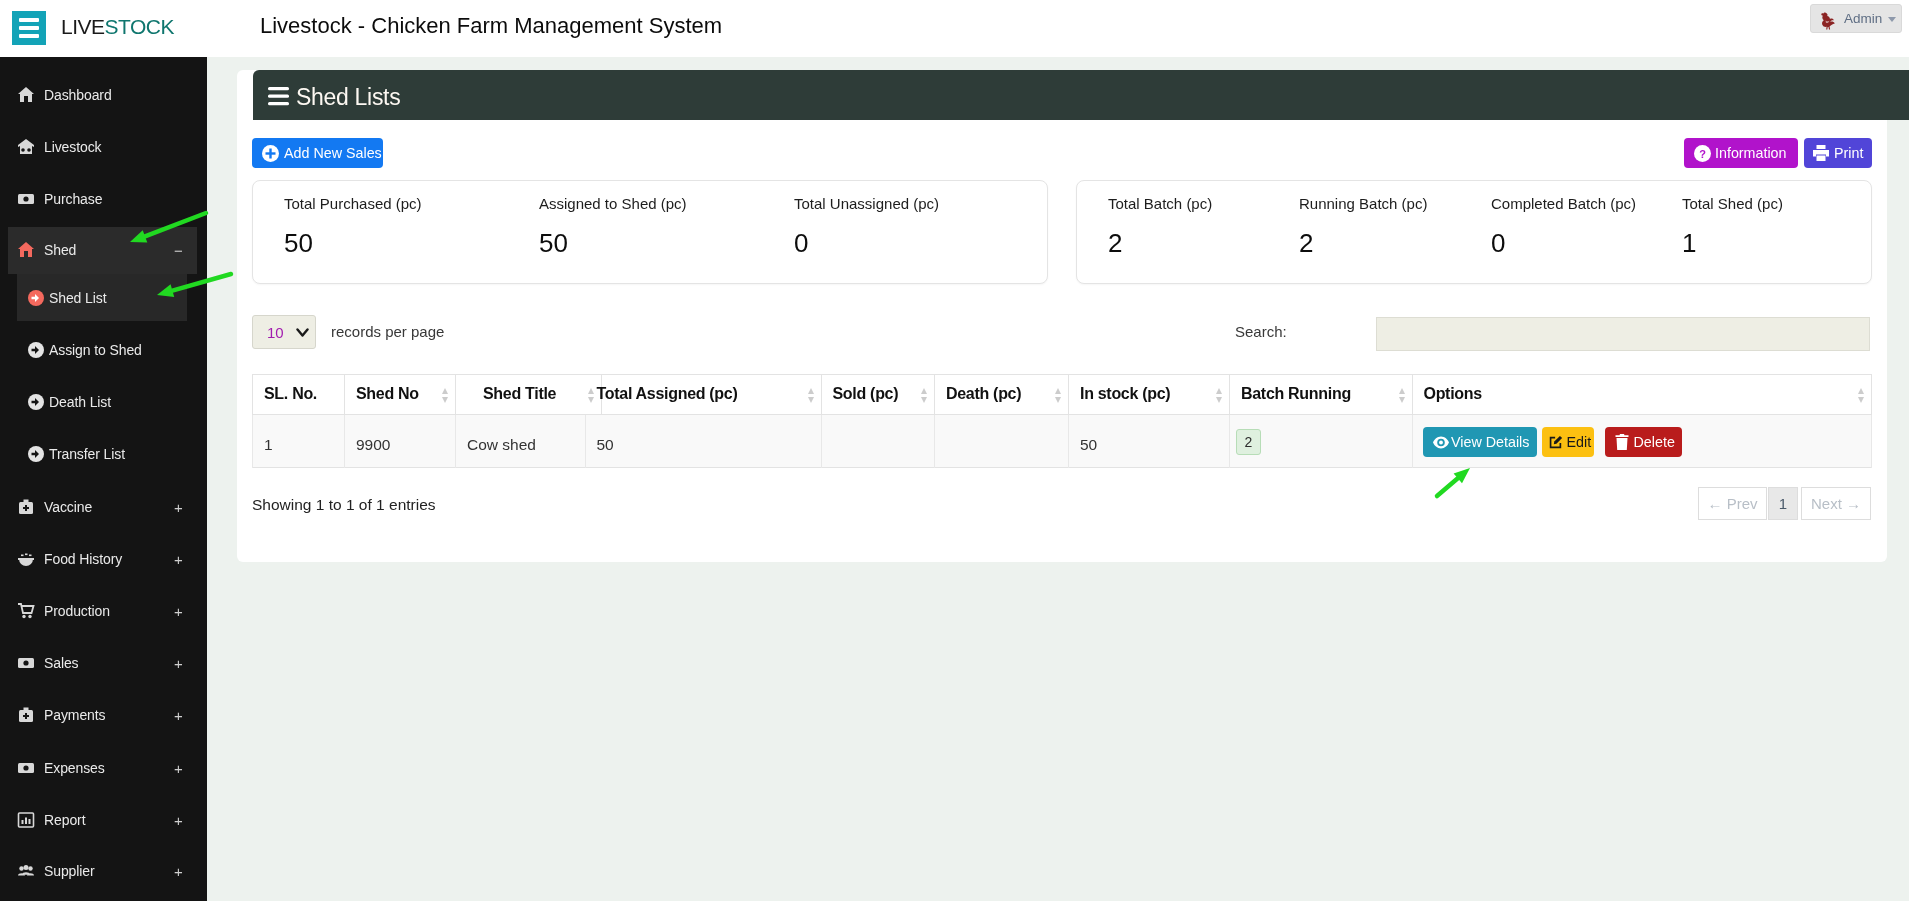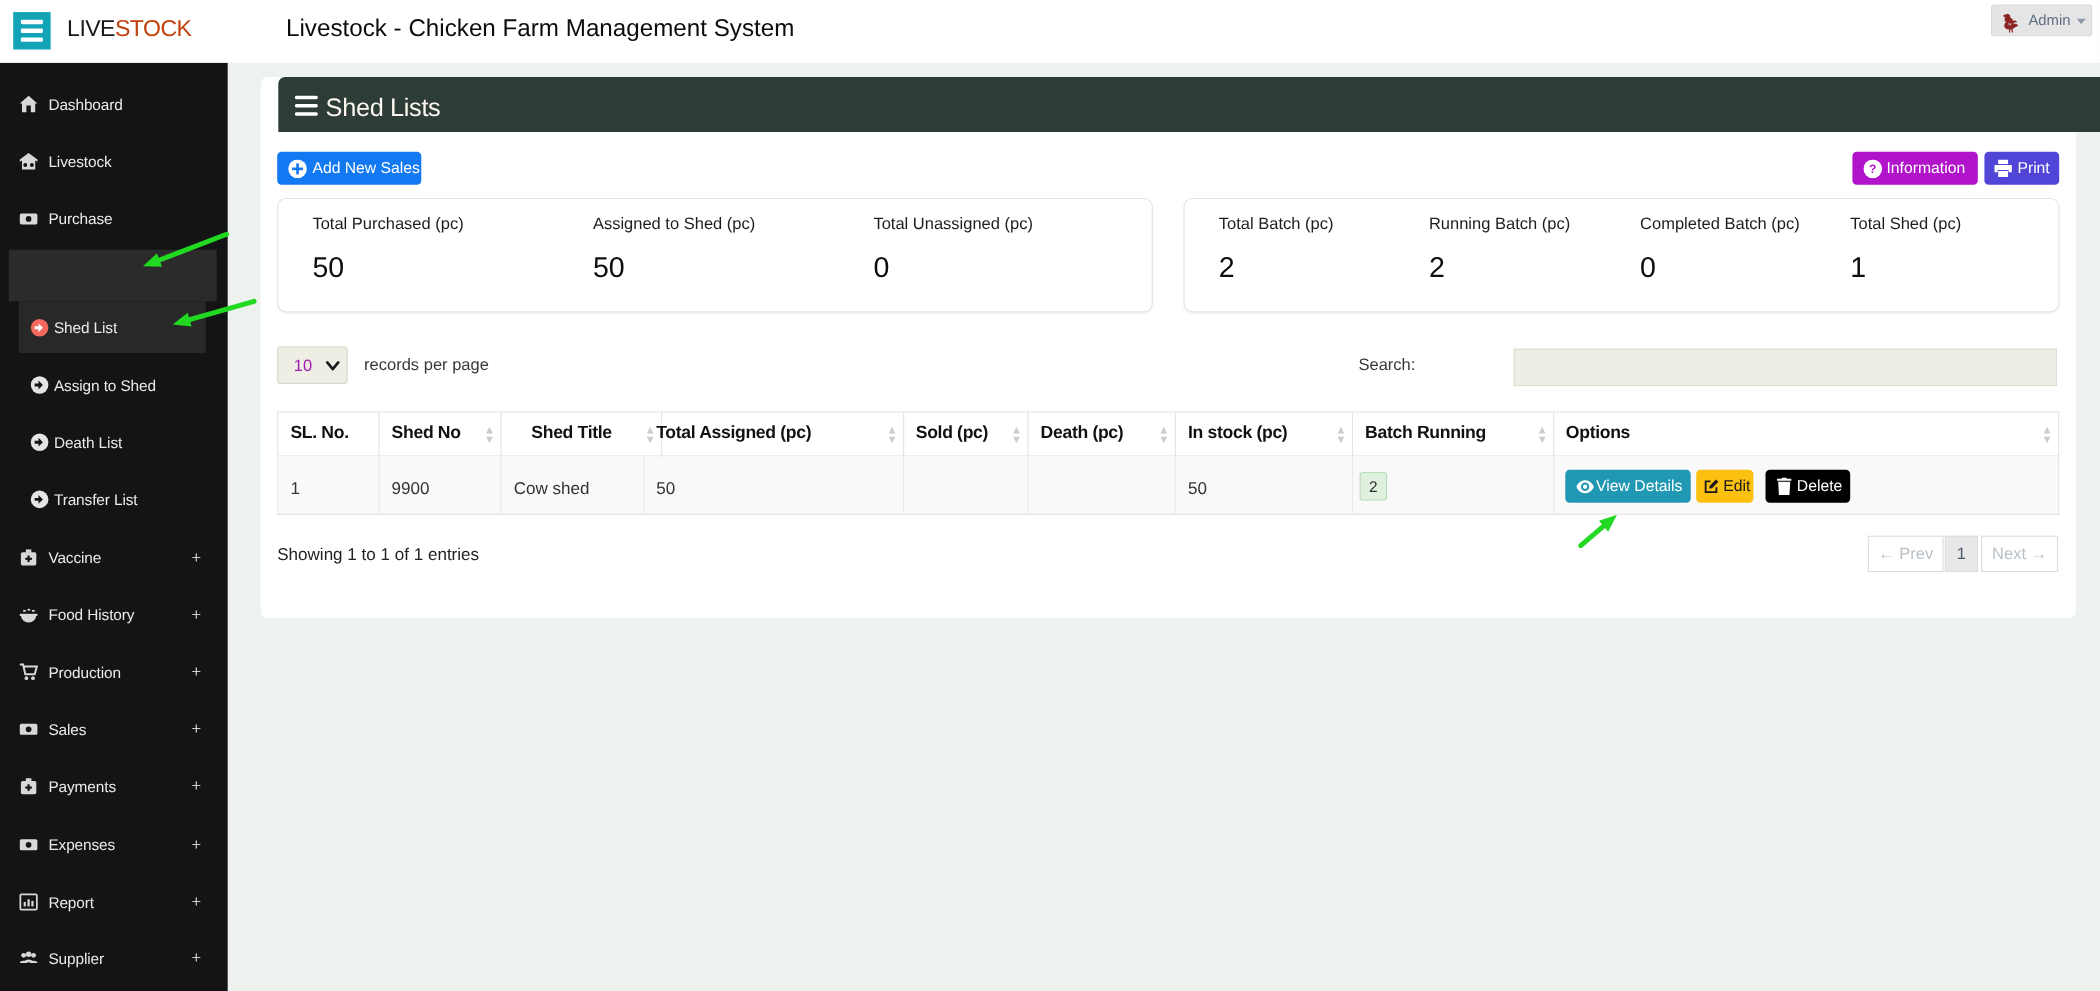--- a/index.html
+++ b/index.html
@@ -2,21 +2,21 @@
 <html><head>
 <meta charset="utf-8">
 <style>
 * { margin:0; padding:0; box-sizing:border-box; }
 html,body { width:1909px; height:901px; overflow:hidden; font-family:"Liberation Sans", sans-serif; background:#edf2ee; }
 
 #header { position:absolute; left:0; top:0; width:1909px; height:57px; background:#ffffff; z-index:5; }
 #logoBtn { position:absolute; left:12px; top:11px; width:34px; height:34px; background:#13a3b7; }
 #logoBtn .bar { position:absolute; left:7px; width:20px; height:3.5px; background:#ffffff; border-radius:1px; }
 #brand { position:absolute; left:61px; top:14.5px; font-size:21px; letter-spacing:-0.5px; color:#1a1a1a; font-weight:400; }
-#brand .stock { color:#c2410c; }
+#brand .stock { color:#0f766e; }
 #pageTitle { position:absolute; left:260px; top:13px; font-size:22px; color:#0c0c0c; }
 #adminBox { position:absolute; left:1810px; top:4px; width:92px; height:29px; border:1px solid #d9d9d9; border-radius:3px; background:#e5e5e5; }
 #adminBox .txt { position:absolute; left:33px; top:6px; font-size:13.5px; color:#5f6e84; }
 #adminBox .caret { position:absolute; left:77px; top:12px; width:0; height:0; border-left:4.5px solid transparent; border-right:4.5px solid transparent; border-top:5.5px solid #8e99ab; }
 
 #sidebar { position:absolute; left:0; top:57px; width:207px; height:844px; background:#141414; z-index:4; }
 .sitem { position:absolute; left:0; width:183px; height:52px; color:#eaeaea; font-size:14px; letter-spacing:-0.1px; }
 .sitem .ic { position:absolute; left:17px; top:50%; transform:translateY(-50%); width:18px; height:18px; }
 .sitem .lbl { position:absolute; left:44px; top:50%; transform:translateY(-50%); }
 .sitem .plus { position:absolute; left:174px; top:50%; transform:translateY(-50%); font-size:15px; color:#cfcfcf; }
@@ -53,21 +53,21 @@
 .hcell .t { position:absolute; left:11px; top:10px; font-size:16px; font-weight:700; color:#111; white-space:nowrap; letter-spacing:-0.3px; }
 .dcell { position:absolute; top:0; height:53px; border-right:1px solid #e8e8e8; }
 .dcell.first { border-left:1px solid #e8e8e8; }
 .dcell .t { position:absolute; left:11px; top:20.5px; font-size:15.5px; color:#333; }
 .sort { position:absolute; right:6px; top:13.5px; width:7px; height:15px; }
 .sort:before { content:""; position:absolute; left:0; top:0; border-left:3.5px solid transparent; border-right:3.5px solid transparent; border-bottom:6.5px solid #ccc; }
 .sort:after { content:""; position:absolute; left:0; bottom:0; border-left:3.5px solid transparent; border-right:3.5px solid transparent; border-top:6.5px solid #ccc; }
 #badge2 { position:absolute; left:999px; top:359px; width:25px; height:26px; background:#dff0df; border:1px solid #b7ddb7; border-radius:3px; font-size:14px; color:#2d2d2d; text-align:center; line-height:24px; }
 #btnView { left:1186px; top:357px; width:114px; height:30px; background:#2097b3; }
 #btnEdit { left:1305px; top:357px; width:52px; height:30px; background:#fcc011; color:#191919; }
-#btnDelete { left:1368px; top:357px; width:77px; height:30px; background:#000000; }
+#btnDelete { left:1368px; top:357px; width:77px; height:30px; background:#b91c1c; }
 #showing { position:absolute; left:15px; top:426px; font-size:15.5px; color:#222; }
 .pgbtn { position:absolute; top:417px; height:33px; border:1px solid #ddd; background:#fff; color:#b8bfc7; font-size:15px; text-align:center; line-height:31px; }
 #pgPrev { left:1461px; width:69px; }
 #pg1 { left:1531px; width:30px; background:#e8e8e8; color:#4a5a6a; }
 #pgNext { left:1564px; width:70px; }
 
 #arrows { position:absolute; left:0; top:0; width:1909px; height:901px; z-index:9; pointer-events:none; }
 .bicon { display:inline-block; vertical-align:middle; }
 </style>
 </head>
@@ -109,20 +109,27 @@
       </svg>
     <span class="lbl">Livestock</span>
   </div>
   <div class="sitem" style="top:115.5px">
     <svg class="ic" viewBox="0 0 18 18">
         <rect x="1" y="4" width="16" height="10" rx="1.5" fill="#d8d8d8"></rect>
         <circle cx="9" cy="9" r="2.6" fill="#141414"></circle>
       </svg>
     <span class="lbl">Purchase</span>
   </div>
+  <div class="sitem" style="top:167px">
+    <svg class="ic" viewBox="0 0 18 18">
+        <path fill="#f4695e" d="M9 1 L17 8 L15 8 L15 16 L11 16 L11 10 L7 10 L7 16 L3 16 L3 8 L1 8 Z"></path>
+      </svg>
+    <span class="lbl">Shed</span>
+    <span class="plus">−</span>
+  </div>
   <div class="sitem subitem" style="top:215px">
     <svg class="ic" viewBox="0 0 18 18">
         <circle cx="9" cy="9" r="8" fill="#f4695e"></circle>
         <path fill="#fff" d="M8 5 L12 9 L8 13 L8 10.3 L4.5 10.3 L4.5 7.7 L8 7.7 Z"></path>
       </svg>
     <span class="lbl">Shed List</span>
   </div>
   <div class="sitem subitem" style="top:267px">
     <svg class="ic" viewBox="0 0 18 18">
         <circle cx="9" cy="9" r="8" fill="#e4e4e4"></circle>

